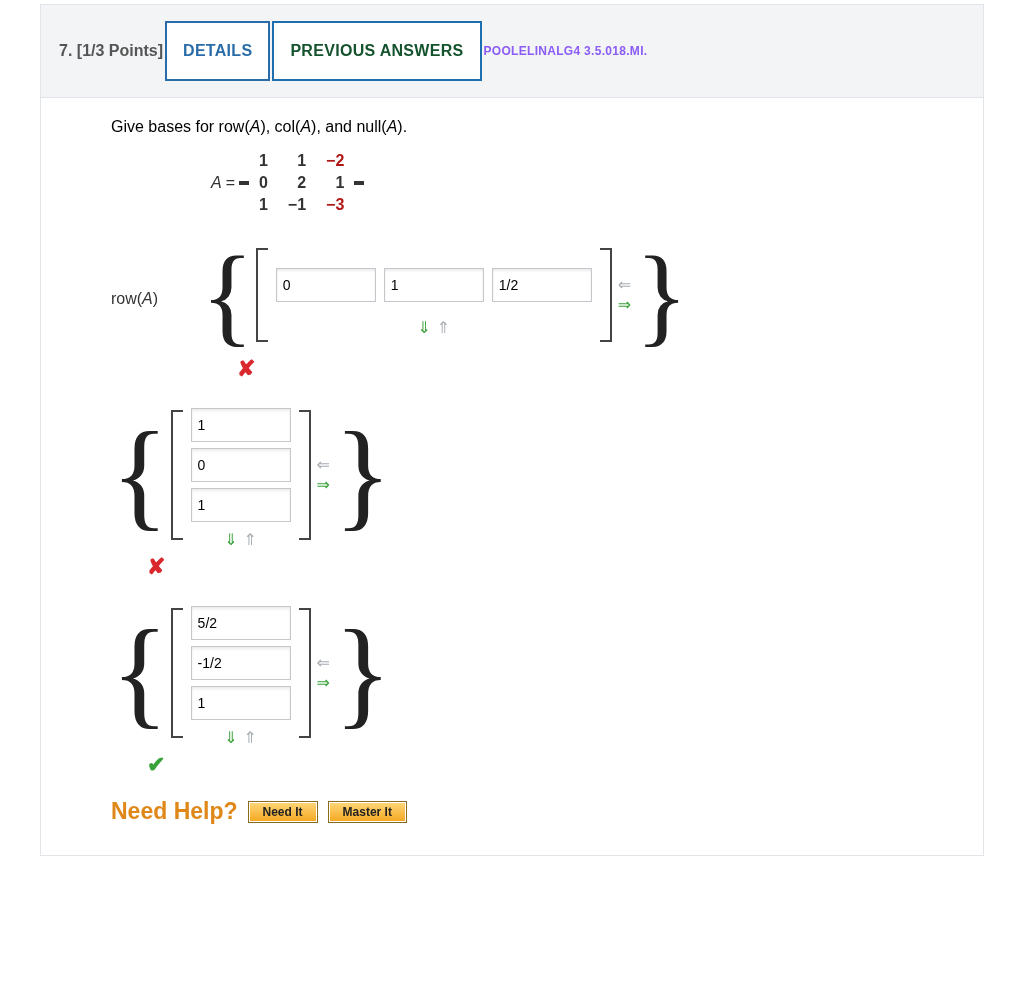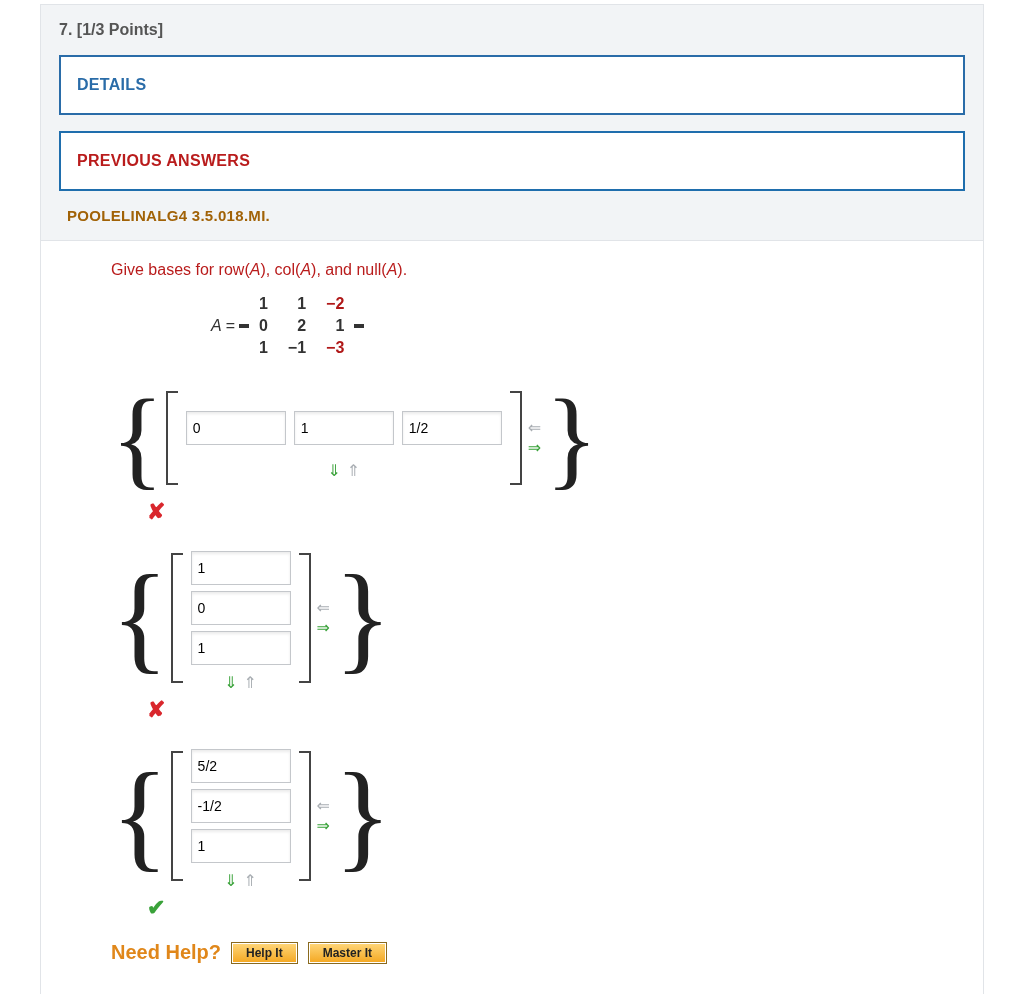--- a/index.html
+++ b/index.html
@@ -12,38 +12,38 @@
   .outer{
     border:1px solid #e1e4e8;
     margin:4px 40px 4px 40px;
     background:#fff;
   }
   .hdr{
     background:#f2f4f6;
     padding:16px 18px;
     border-bottom:1px solid #e1e4e8;
     display:flex;
-    gap:16px;
+    align-items:center;
+    gap:2px;
     flex-wrap:wrap;
-    flex-direction:column;
   }
   .pts{font-weight:bold;color:#555;font-size:16px;}
   .btn-out{
     border:2px solid;
     padding:19px 16px;
     font-weight:bold;
     background:#fff;
     font-size:16px;
     letter-spacing:.3px;
   }
   .btn-details{border-color:#2a6ca8;color:#2a6ca8;}
-  .btn-prev{border-color:#1f6ead;color:#b91c1c;}
-  .src{font-weight:bold;color:#a16207;font-size:15px;margin-left:8px;letter-spacing:.3px;}
+  .btn-prev{border-color:#1f6ead;color:#14532d;}
+  .src{font-weight:bold;color:#8b5cf6;font-size:12px;margin-left:0;letter-spacing:.3px;}
   .content{padding:20px 20px 30px 70px;}
-  .prompt{font-size:16px;color:#b91c1c;}
+  .prompt{font-size:16px;color:#000000;}
   .matrix-wrap{display:flex;align-items:center;margin:14px 0 24px 100px;font-size:16px;}
   .eq{font-style:italic;margin-right:4px;}
   table.mx{border-collapse:collapse;}
   table.mx td{padding:2px 10px;text-align:right;font-weight:bold;}
   .bL,.bR{width:8px;border:2px solid #333;}
   .bL{border-right:none;}
   .bR{border-left:none;}
   .neg{color:#b01818;}
   .row{display:flex;align-items:flex-start;margin-bottom:20px;}
   .lbl{width:90px;padding-top:50px;font-size:16px;}
@@ -68,21 +68,21 @@
   .arr{display:inline-block;line-height:1;font-size:16px;}
   .arr-l{color:#a9aeb3;}
   .arr-r{color:#3aa23a;}
   .arr-d{color:#3aa23a;}
   .arr-u{color:#a9aeb3;}
   .vert-arrows{display:flex;gap:6px;justify-content:center;margin-top:4px;}
   .mark{font-size:22px;font-weight:bold;margin:6px 0 0 36px;}
   .wrong{color:#d9272d;}
   .right{color:#3aa23a;}
   .help-row{display:flex;align-items:center;gap:10px;margin-top:20px;}
-  .need{color:#e0871a;font-weight:bold;font-size:20px;}
+  .need{color:#e0871a;font-weight:bold;font-size:23px;}
   .help-btn{
     background:linear-gradient(#ffd77a,#f4a720);
     border:1px solid #8a6a1e;
     padding:3px 14px;
     font-size:12px;
     font-weight:bold;
     color:#222;
     box-shadow:0 0 0 1px #fff inset;
   }
 </style>
@@ -121,20 +121,21 @@
           <td>1</td>
           <td>−1</td>
           <td class="neg">−3</td>
         </tr>
       </tbody>
         </table>
       <div class="bR"></div>
     </div>
 
     <div class="row">
+      <div class="lbl">row(<i>A</i>)</div>
       <div class="set">
         <div class="set-inner">
           <span class="curly">{</span>
           <div class="brkL"></div>
           <div style="display:flex;flex-direction:column;align-items:center;">
             <div class="cells-h">
               <input class="cell" value="0" style="">
               <input class="cell" value="1" style="">
               <input class="cell" value="1/2" style="">
             </div>
@@ -203,17 +204,17 @@
             <span class="arr arr-r">⇒</span>
           </div>
           <span class="curly curly-sm">}</span>
         </div>
         <div class="mark right">✔</div>
       </div>
     </div>
 
     <div class="help-row">
       <span class="need">Need Help?</span>
-      <span class="help-btn">Help It</span>
+      <span class="help-btn">Need It</span>
       <span class="help-btn">Master It</span>
     </div>
   </div>
 </div>
 
 </body></html>

